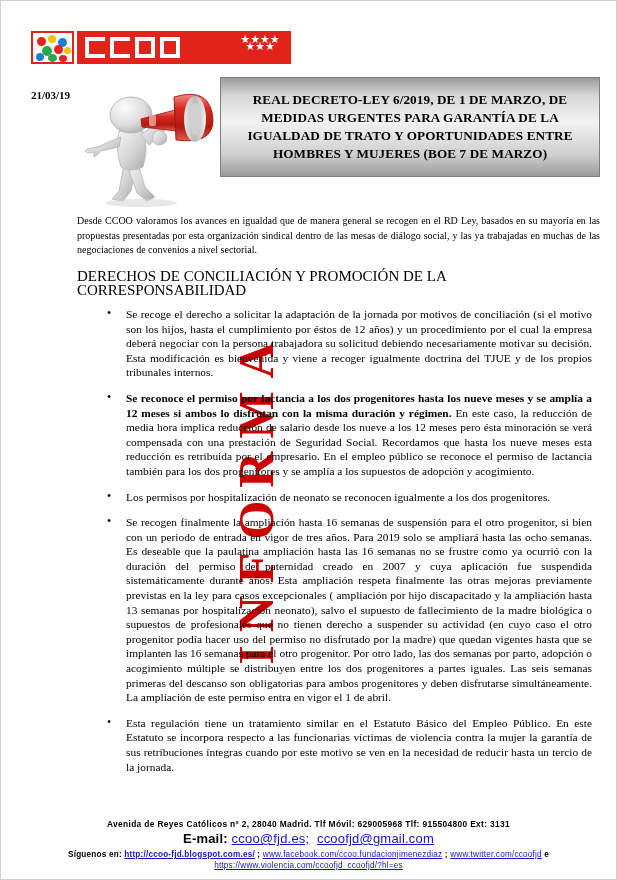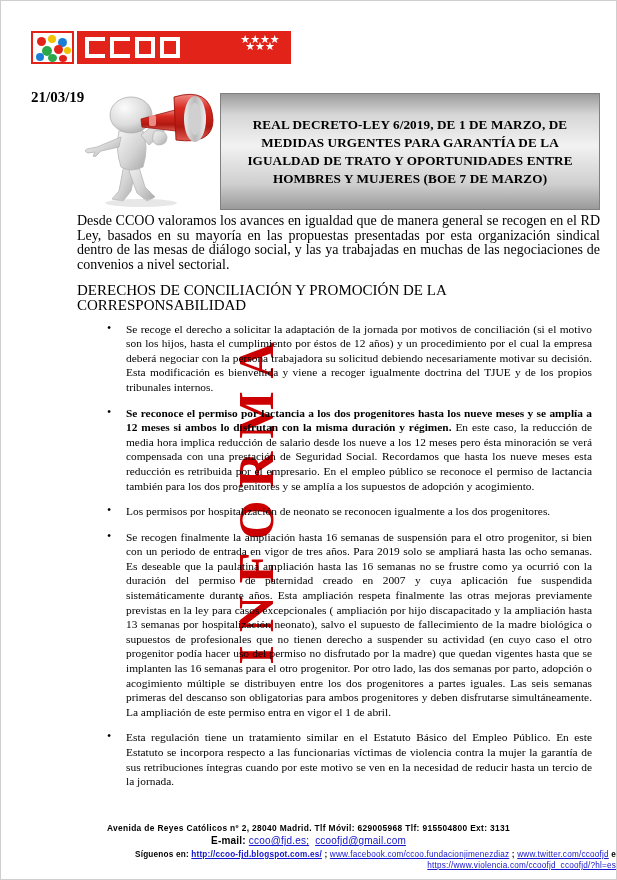--- a/index.html
+++ b/index.html
@@ -94,39 +94,39 @@
     white-space: nowrap;
   }
 
   
   .doc-date {
     position: absolute;
     left: 30px;
     top: 88px;
     font-family: "Liberation Serif", serif;
     font-weight: bold;
-    font-size: 15px;
+    font-size: 11px;
   }
 
   
   .megaphone {
     position: absolute;
     left: 78px;
     top: 86px;
     width: 142px;
     height: 122px;
   }
 
   
   .title-box {
     position: absolute;
     left: 219px;
-    top: 92px;
+    top: 76px;
     width: 380px;
-    height: 117px;
+    height: 100px;
     box-sizing: border-box;
     border: 1px solid #808080;
     background: linear-gradient(180deg, #9b9b9b 0%, #d6d6d6 18%, #f2f2f2 45%, #cfcfcf 78%, #9a9a9a 100%);
     display: flex;
     align-items: center;
     justify-content: center;
     padding: 2px 10px;
   }
   .title-text {
     font-family: "Liberation Serif", serif;
@@ -158,21 +158,21 @@
 
   
   .body-col {
     position: absolute;
     left: 76px;
     top: 213px;
     width: 523px;
   }
   .para {
     font-family: "Liberation Serif", serif;
-    font-size: 14px;
+    font-size: 10px;
     line-height: 14.6px;
     text-align: justify;
     margin: 0 0 11px 0;
   }
   .section-head {
     font-family: "Liberation Serif", serif;
     font-size: 15px;
     line-height: 14.6px;
     margin: 0 0 9px 0;
   }
@@ -208,31 +208,30 @@
     text-align: center;
     font-family: "Liberation Sans", sans-serif;
   }
   .foot-line1 {
     font-size: 8.4px;
     font-weight: bold;
     letter-spacing: 0.35px;
     margin-bottom: 2px;
   }
   .foot-line2 {
-    font-size: 10px;
+    font-size: 13px;
     font-weight: bold;
     letter-spacing: 0.2px;
     margin-bottom: 3px;
   }
   .foot-line3 {
     font-size: 8.2px;
     font-weight: bold;
     letter-spacing: 0.2px;
     line-height: 11px;
-    text-align: right;
   }
   .lnk {
     color: #1414c8;
     text-decoration: underline;
     font-weight: normal;
   }
   .lnk.b { font-weight: bold; }
   .sep { font-weight: bold; color: #000; }
 </style>
 </head>

